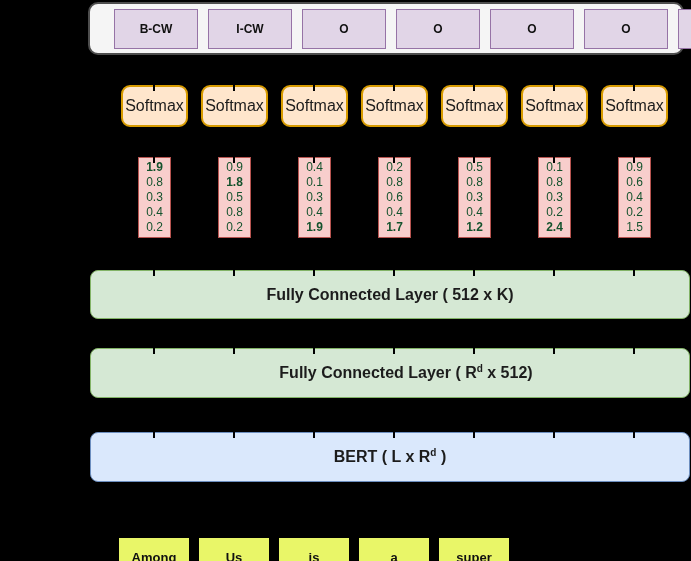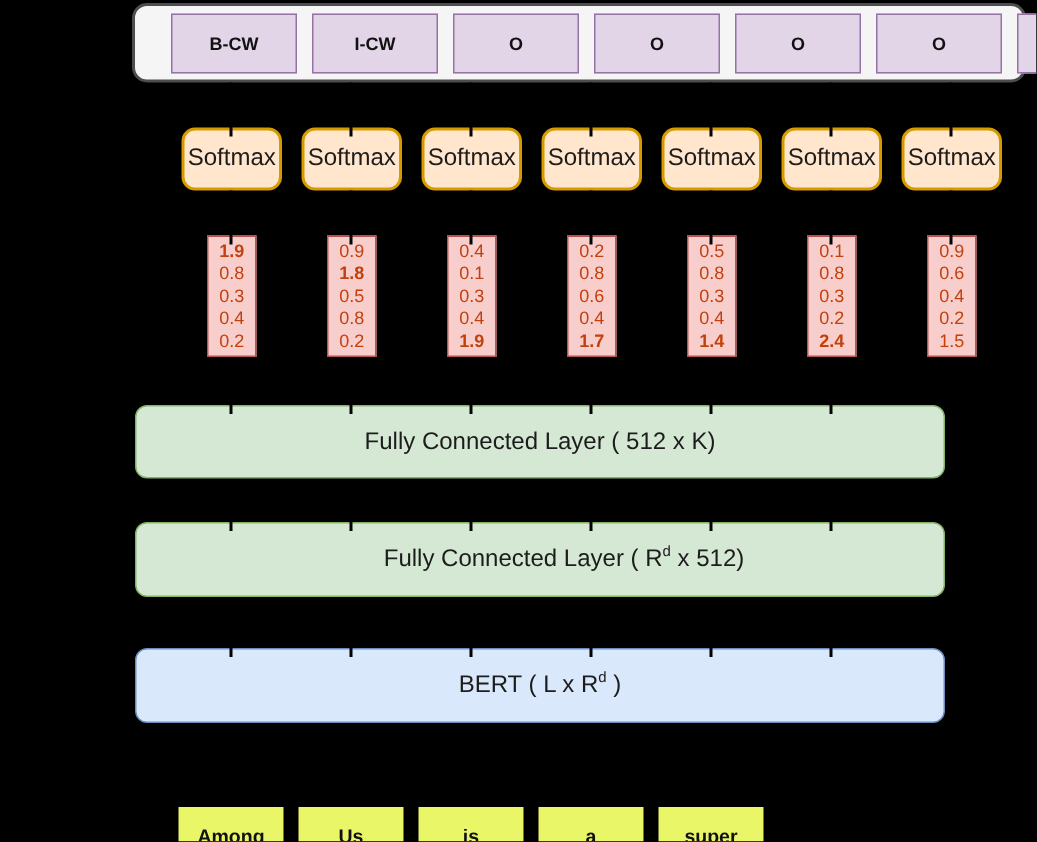--- a/index.html
+++ b/index.html
@@ -37,28 +37,28 @@
     display:flex;align-items:center;justify-content:center;
     font-size:16px;color:#1c1c1c;
   }
   
   .logits-row{position:absolute;left:138px;top:157px;display:flex;gap:47px;}
   .logit-box{
     width:33px;height:81px;flex:0 0 auto;
     background:var(--logit-fill,#f8cecc);
     border:1.5px solid var(--logit-border,#b85450);
     display:flex;flex-direction:column;align-items:center;justify-content:center;
-    font-size:12px;line-height:15px;color:#c2410c;
+    font-size:12px;line-height:15px;color:#14532d;
   }
   
   .wide{
-    position:absolute;left:90px;width:540px;height:50px;
+    position:absolute;left:90px;width:600px;height:50px;
     border-radius:8px;
     display:flex;align-items:center;justify-content:center;
-    font-size:16px;color:#1c1c1c;white-space:pre;
+    font-size:16px;color:#1c1c1c;white-space:pre;font-weight:bold;
   }
   .wide sup{font-size:10px;line-height:0;}
   .fc{background:var(--fc-fill,#d5e8d4);border:1.5px solid var(--fc-border,#82b366);}
   .fc1{top:270px;height:49px;}
   .fc2{top:348px;padding-left:32px;}
   .bert{top:432px;background:var(--bert-fill,#dae8fc);border:1.5px solid var(--bert-border,#6c8ebf);}
   
   .token-row{position:absolute;left:119px;top:513px;display:flex;gap:10px;}
   .token{
     width:70px;height:38px;flex:0 0 auto;
@@ -135,21 +135,21 @@
       <span>0.8</span>
       <span>0.6</span>
       <span>0.4</span>
       <span style="font-weight: bold;">1.7</span>
     </div>
     <div class="logit-box">
       <span>0.5</span>
       <span>0.8</span>
       <span>0.3</span>
       <span>0.4</span>
-      <span style="font-weight: bold;">1.4</span>
+      <span style="font-weight: bold;">1.2</span>
     </div>
     <div class="logit-box">
       <span>0.1</span>
       <span>0.8</span>
       <span>0.3</span>
       <span>0.2</span>
       <span style="font-weight: bold;">2.4</span>
     </div>
     <div class="logit-box">
       <span>0.9</span>

